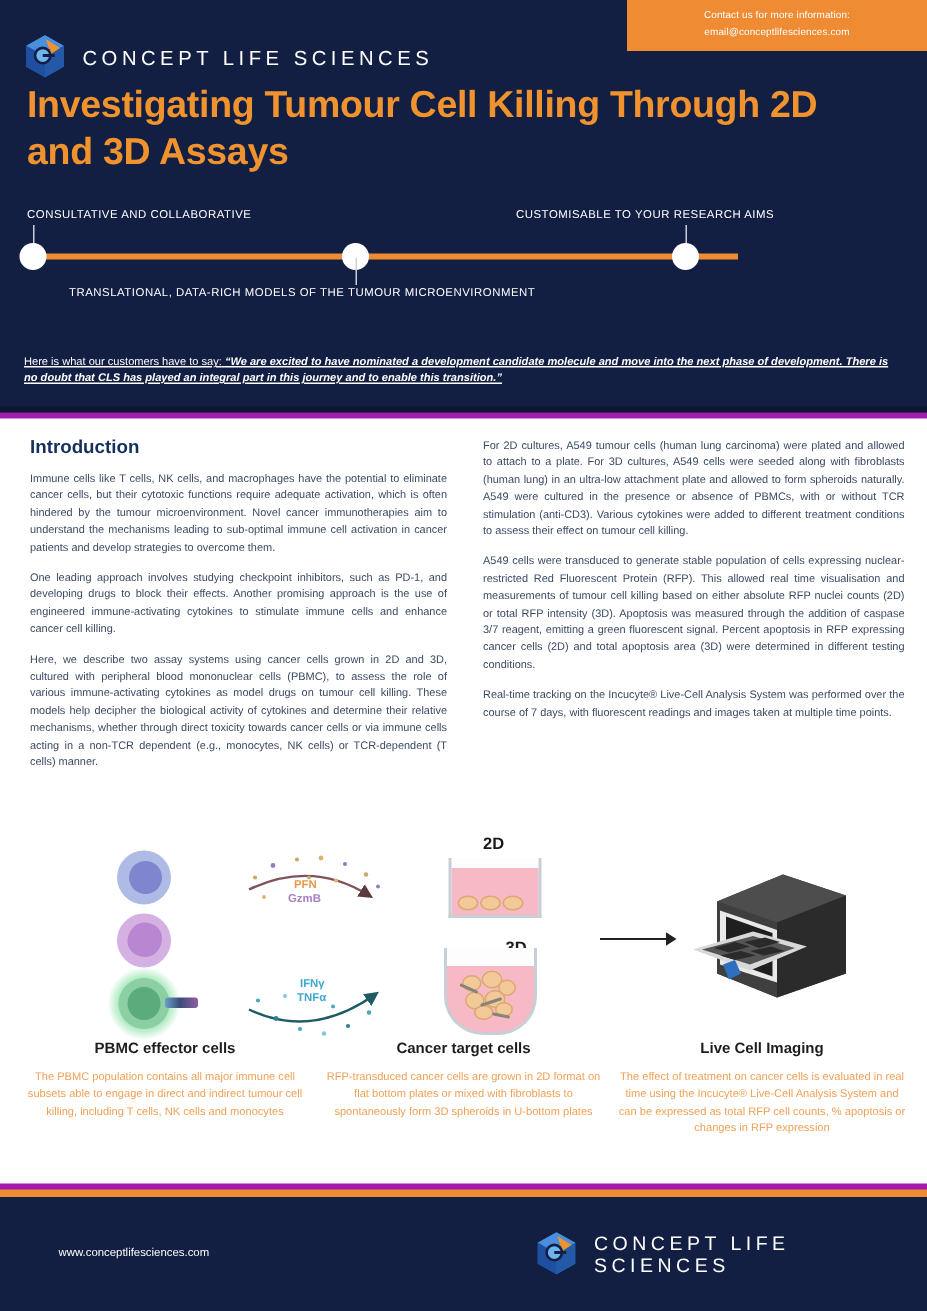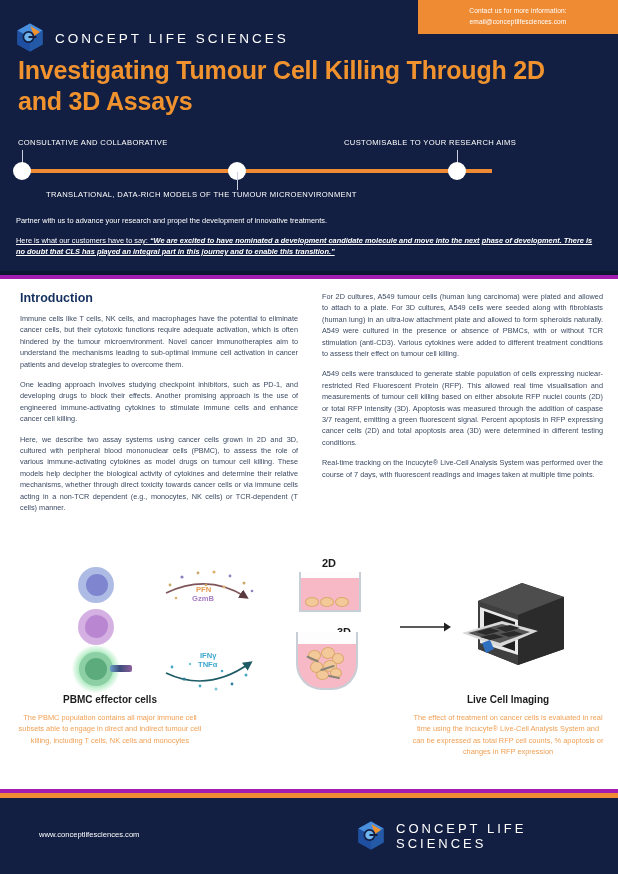--- a/index.html
+++ b/index.html
@@ -278,21 +278,20 @@
       <div class="tl-tick t1"></div>
       <div class="tl-tick t3"></div>
       <div class="tl-line"></div>
       <div class="tl-dot d1"></div>
       <div class="tl-dot d2"></div>
       <div class="tl-dot d3"></div>
       <div class="tl-tick t2"></div>
       <div class="tl-label l2">TRANSLATIONAL, DATA-RICH MODELS OF THE TUMOUR MICROENVIRONMENT</div>
     </div>
 
-    <div class="hdr-line partner">Partner with us to advance your research and propel the development of innovative treatments.</div>
     <div class="hdr-line quote">
       <span>Here is what our customers have to say:</span>
       <span class="quote-em">“We are excited to have nominated a development candidate molecule and move into the next phase of development. There is no doubt that CLS has played an integral part in this journey and to enable this transition.”</span>
     </div>
 
     <div class="header-accent-bar"></div>
   </div>
 
   <div class="body-area">
 
@@ -415,20 +414,24 @@
           <polygon points="22,66 30,63 34,72 26,76" fill="#2f6fc0"></polygon>
         </svg>
       </div>
     </div>
 
     <div class="captions">
       <div class="cap-block" style="left:14px; top:0px; width:192px;">
         <div class="cap-title">PBMC effector cells</div>
         <div class="cap-body">The PBMC population contains all major immune cell subsets able to engage in direct and indirect tumour cell killing, including T cells, NK cells and monocytes</div>
       </div>
+      <div class="cap-block" style="left:213px; top:0px; width:192px;">
+        <div class="cap-title">Cancer target cells</div>
+        <div class="cap-body">RFP-transduced cancer cells are grown in 2D format on flat bottom plates or mixed with fibroblasts to spontaneously form 3D spheroids in U-bottom plates</div>
+      </div>
       <div class="cap-block" style="left:412px; top:0px; width:192px;">
         <div class="cap-title">Live Cell Imaging</div>
         <div class="cap-body">The effect of treatment on cancer cells is evaluated in real time using the Incucyte® Live-Cell Analysis System and can be expressed as total RFP cell counts, % apoptosis or changes in RFP expression</div>
       </div>
     </div>
   </div>
 
   <div class="footer-rule"></div>
   <div class="footer">
     <div class="footer-url">www.conceptlifesciences.com</div>

